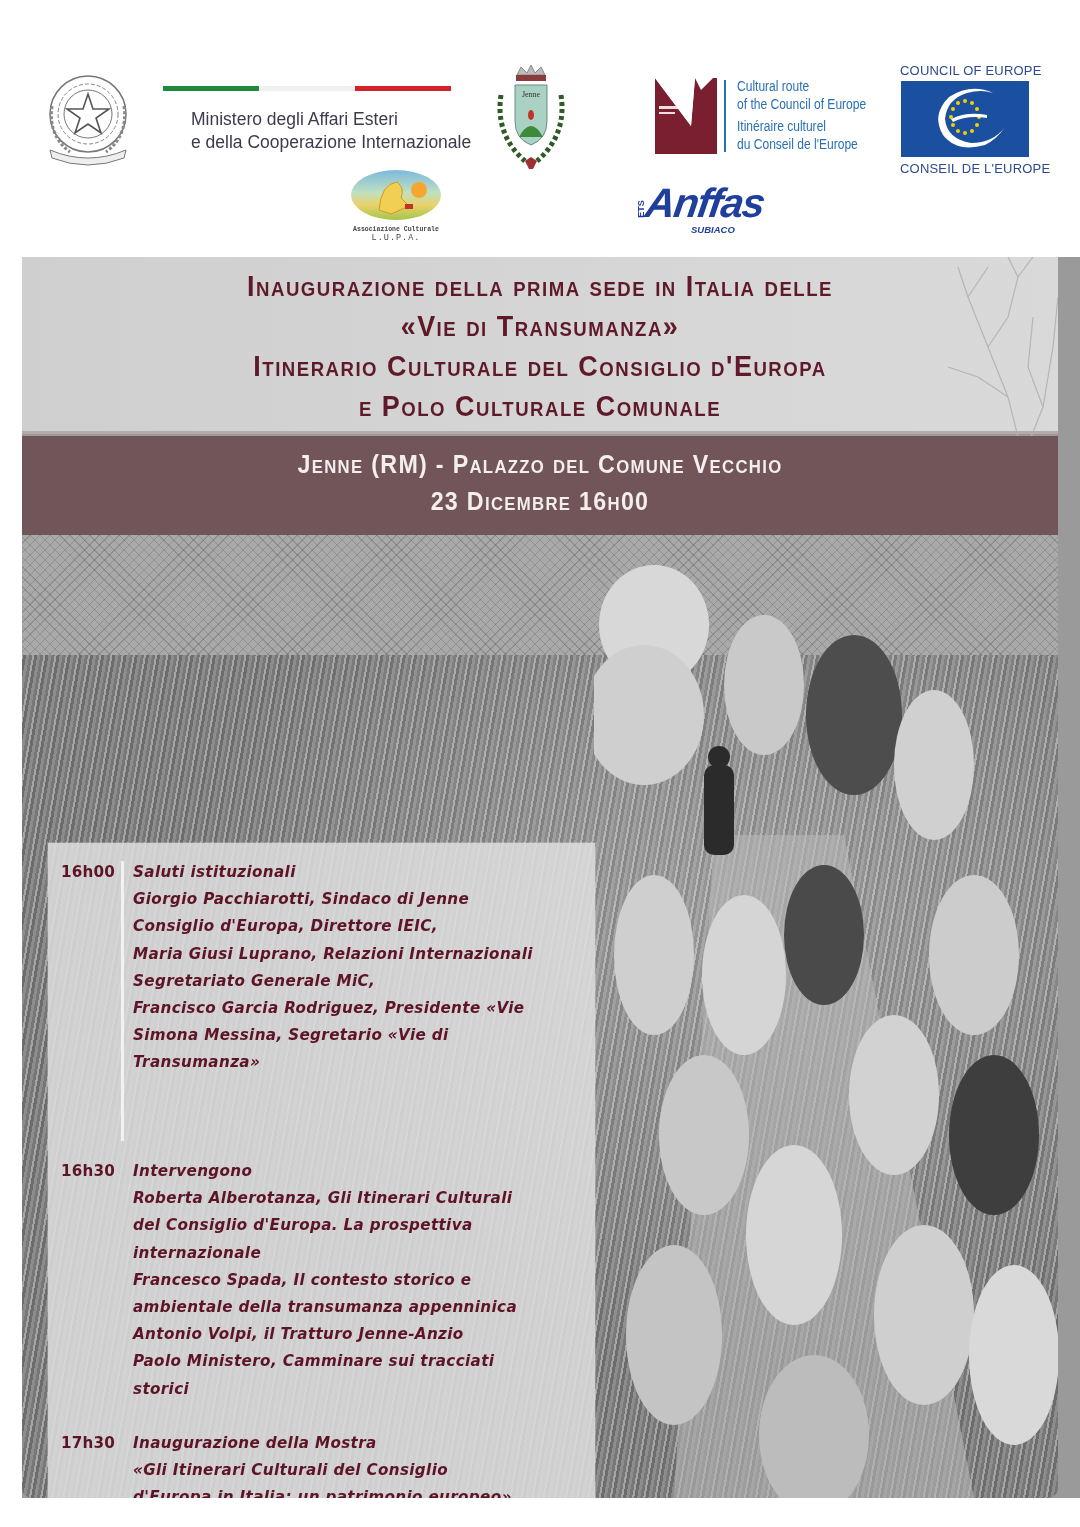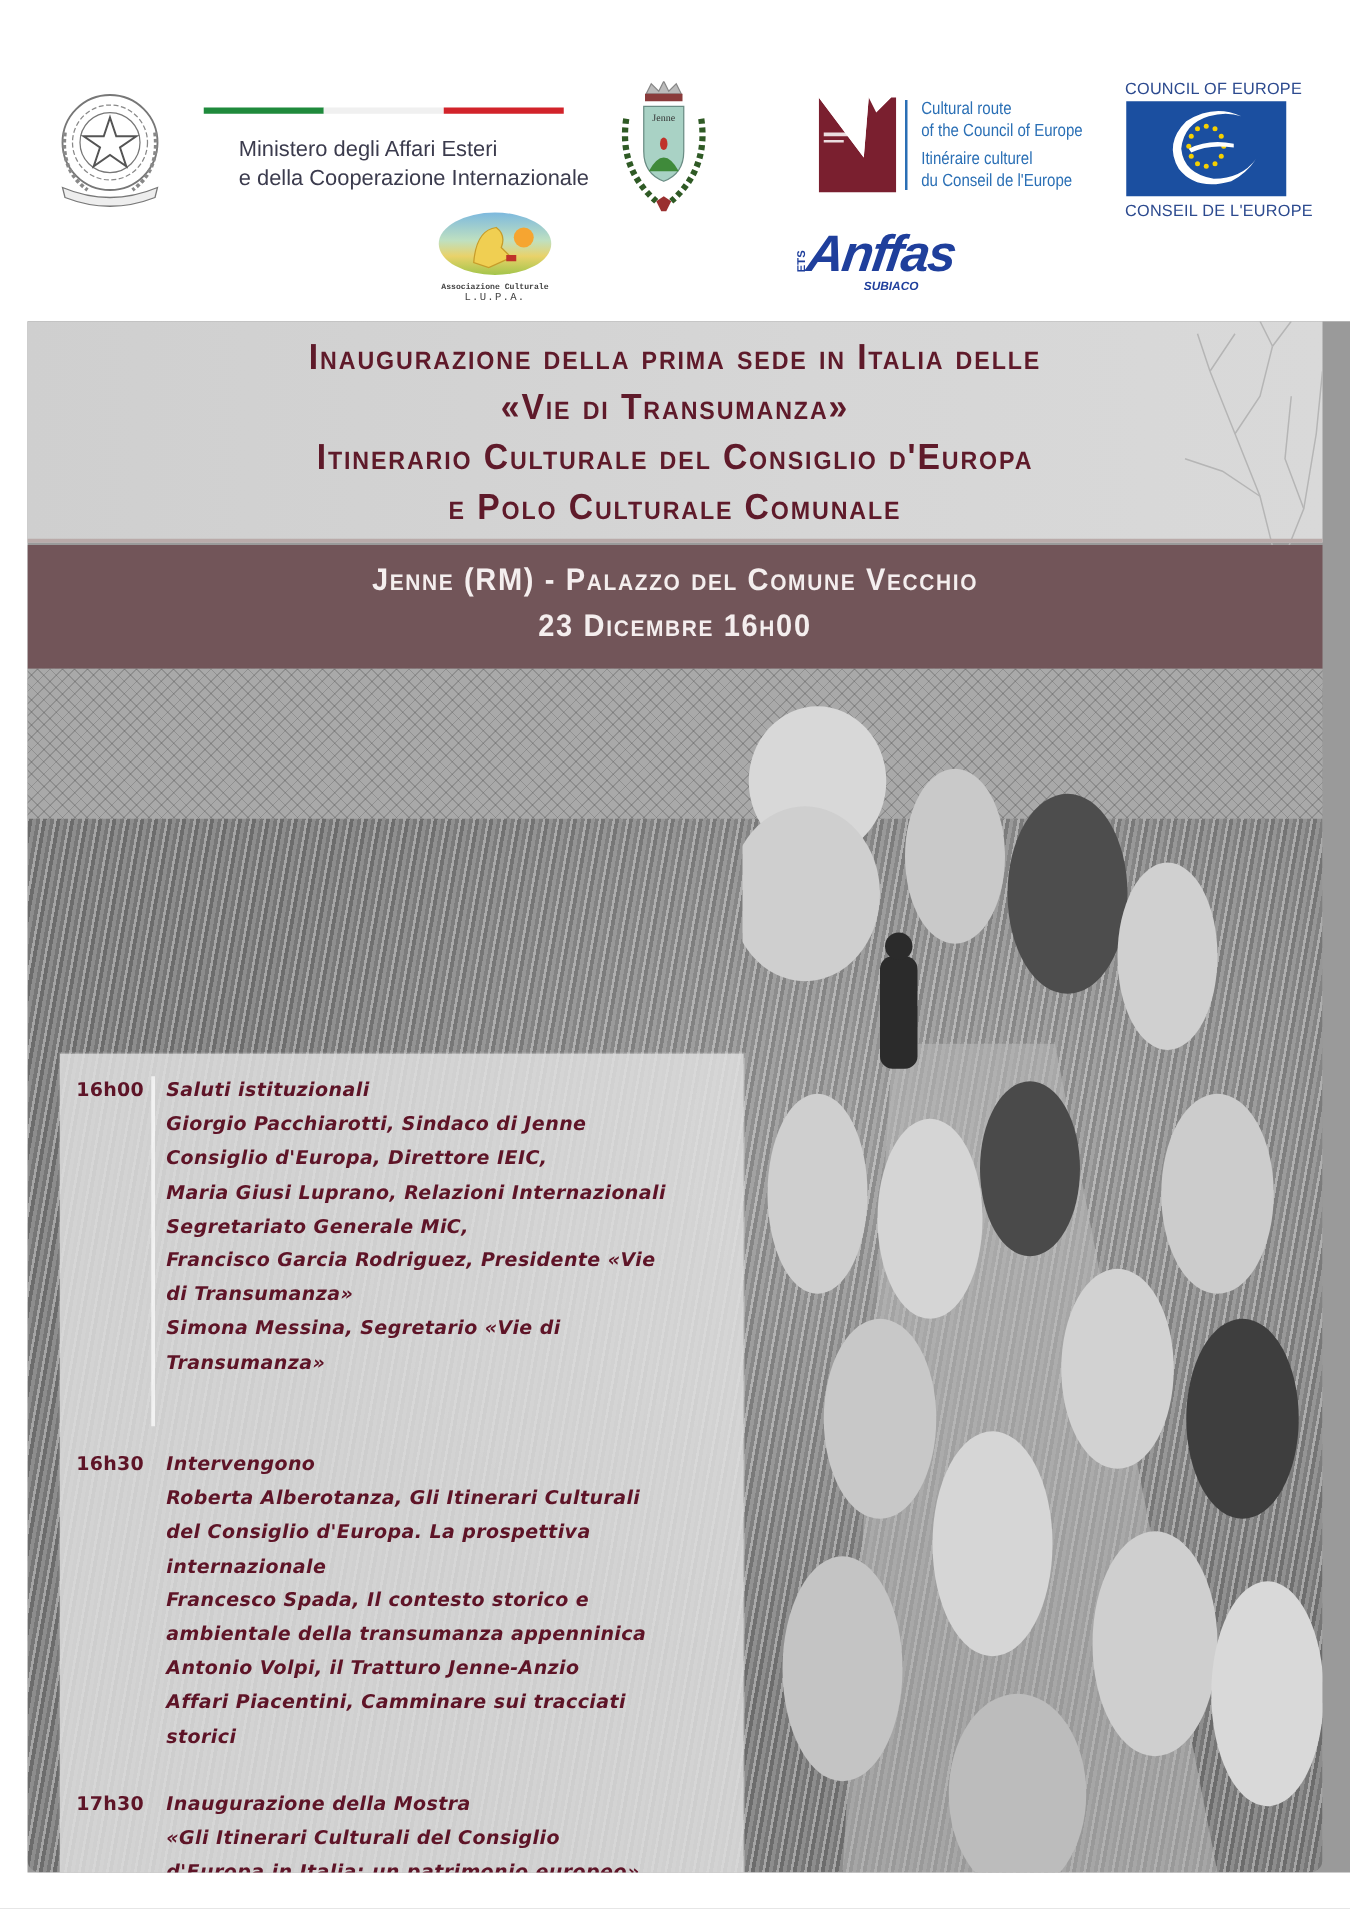--- a/index.html
+++ b/index.html
@@ -207,37 +207,36 @@
 
       <div class="sess" style="top:16px">
         <div class="time">16h00</div>
         <div class="body">
           <div>Saluti istituzionali</div>
           <div>Giorgio Pacchiarotti, Sindaco di Jenne</div>
           <div>Consiglio d'Europa, Direttore IEIC,</div>
           <div>Maria Giusi Luprano, Relazioni Internazionali</div>
           <div>Segretariato Generale MiC,</div>
           <div>Francisco Garcia Rodriguez, Presidente  «Vie</div>
-          <div>di Transumanza»</div>
           <div>Simona Messina, Segretario «Vie di</div>
           <div>Transumanza»</div>
         </div>
       </div>
 
       <div class="sess" style="top:315px">
         <div class="time">16h30</div>
         <div class="body">
           <div>Intervengono</div>
           <div>Roberta Alberotanza, Gli Itinerari Culturali</div>
           <div>del Consiglio d'Europa. La prospettiva</div>
           <div>internazionale</div>
           <div>Francesco Spada, Il contesto storico e</div>
           <div>ambientale della transumanza appenninica</div>
           <div>Antonio Volpi, il Tratturo Jenne-Anzio</div>
-          <div>Affari Piacentini, Camminare sui tracciati</div>
+          <div>Paolo Ministero, Camminare sui tracciati</div>
           <div>storici</div>
         </div>
       </div>
 
       <div class="sess" style="top:587px">
         <div class="time">17h30</div>
         <div class="body">
           <div>Inaugurazione della Mostra</div>
           <div>«Gli Itinerari Culturali del Consiglio</div>
           <div>d'Europa in Italia: un patrimonio europeo»</div>

